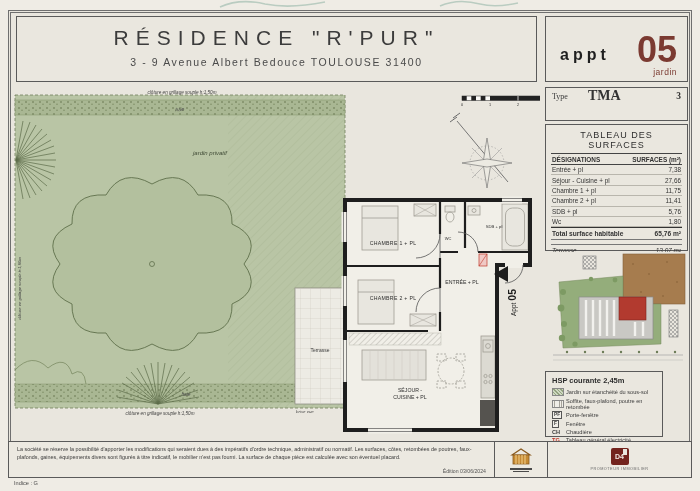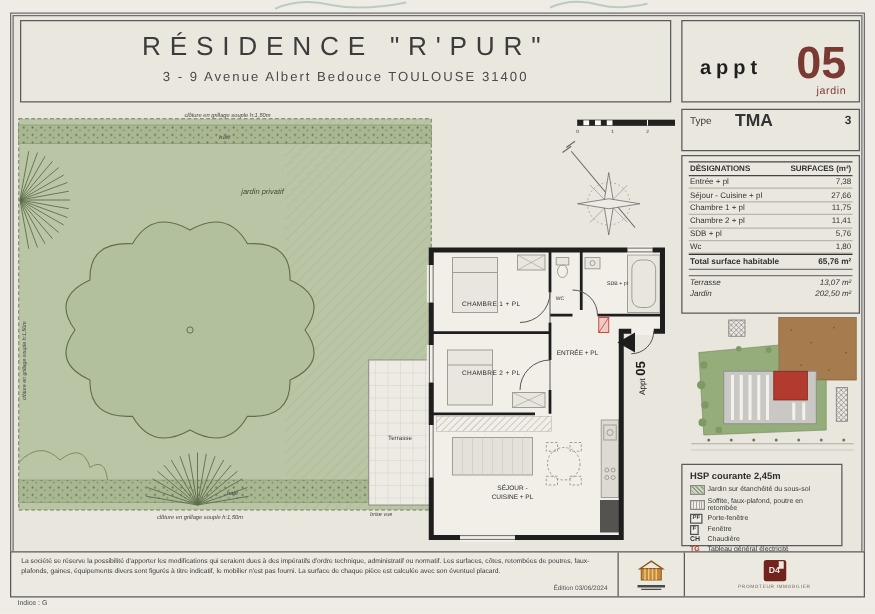--- a/index.html
+++ b/index.html
@@ -10,37 +10,37 @@
   .header-box{left:16px;top:16px;width:521px;height:66px;text-align:center;}
   .title{margin-top:9px;font-size:21px;font-weight:300;letter-spacing:7px;color:#3c3c3c;}
   .address{margin-top:6px;font-size:10.5px;letter-spacing:1.6px;color:#4a4a4a;}
   .appt-box{left:545px;top:16px;width:143px;height:66px;display:flex;align-items:flex-end;justify-content:space-between;padding:4px 10px 4px 14px;}
   .appt-word{font-size:16px;font-weight:bold;letter-spacing:4px;color:#1f1f1f;margin-bottom:13px;}
   .appt-col{display:flex;flex-direction:column;align-items:flex-end;}
   .appt-num{font-size:36px;font-weight:bold;color:#7b3a31;line-height:0.85;}
   .appt-sub{font-size:8.5px;color:#7b3a31;margin-top:1px;letter-spacing:.5px;}
   
   .info-box{left:545px;top:87px;width:143px;height:34px;font-size:8px;}
-  .info-row{display:flex;align-items:center;height:16px;padding:0 6px;border-bottom:1px solid #777;}
+  .info-row{display:flex;align-items:center;height:16px;padding:0 6px;border-bottom:1px solid #777;font-family:Liberation Serif, serif;}
   .info-row:last-child{border-bottom:none;}
   .info-label{width:36px;color:#3a3a3a;}
   .info-val{font-weight:bold;font-size:14px;}
   .info-right{margin-left:auto;font-weight:bold;font-size:10.5px;}
   .surf-box{left:545px;top:124px;width:143px;height:127px;padding:4px 5px 0 5px;}
   .surf-title{text-align:center;font-size:9px;letter-spacing:1px;color:#2e2e2e;margin:1px 0 3px 0;}
   .surf-head{display:flex;font-size:6.4px;font-weight:bold;border-top:1px solid #444;border-bottom:1px solid #444;padding:1.5px 1px;}
   .surf-row{display:flex;font-size:6.4px;border-bottom:0.5px solid #b9b6ad;padding:1.2px 1px;}
   .surf-row span:last-child,.surf-head span:last-child{margin-left:auto;}
   .surf-total{display:flex;font-size:6.6px;font-weight:bold;border-top:1.5px solid #333;padding:2px 1px;border-bottom:1px solid #777;}
   .surf-total span:last-child{margin-left:auto;}
   .annex{margin-top:4px;border-top:1px solid #777;}
   .annex .surf-row{font-style:italic;border-bottom:none;padding:2px 1px 0 1px;}
   
   .map-area{position:absolute;left:545px;top:252px;width:143px;height:117px;}
-  .legend-box{left:545px;top:371px;width:129px;height:66px;padding:4px 6px;}
+  .legend-box{left:545px;top:371px;width:118px;height:66px;padding:4px 6px;}
   .hsp{font-size:7.5px;font-weight:bold;color:#2e2e2e;margin-bottom:3px;}
   .lg-item{display:flex;align-items:center;font-size:5.6px;color:#3c3c3c;margin-bottom:1.6px;}
   .lg-key{width:14px;flex:none;display:flex;align-items:center;}
   .sw{display:inline-block;width:10px;height:6px;border:0.5px solid #888;}
   .sw-jardin{background:repeating-linear-gradient(45deg,#cfd8c2 0 1.5px,#93a37f 1.5px 2.5px);}
   .sw-soffite{background:repeating-linear-gradient(90deg,#f0eee8 0 1.5px,#a7a49b 1.5px 2.2px);}
   .kbox{display:inline-block;border:0.6px solid #555;font-size:4.8px;font-weight:bold;padding:0 1px;line-height:5.5px;background:#f0eee8;}
   .ktxt{font-size:5.6px;font-weight:bold;}
   .ktxt.red{color:#c0392b;}
   
@@ -85,20 +85,21 @@
 
   <div class="box info-box">
     <div class="info-row">
       <span class="info-label">Type</span>
       <span class="info-val">TMA</span>
       <span class="info-right" style="font-size:9.5px">3</span>
     </div>
   </div>
 
   <div class="box surf-box">
+    <div class="surf-title">TABLEAU DES SURFACES</div>
     <div class="surf-head">
       <span>DÉSIGNATIONS</span>
       <span>SURFACES (m²)</span>
     </div>
     <div class="surf-row">
         <span>Entrée + pl</span>
         <span>7,38</span>
       </div>
     <div class="surf-row">
         <span>Séjour - Cuisine + pl</span>

